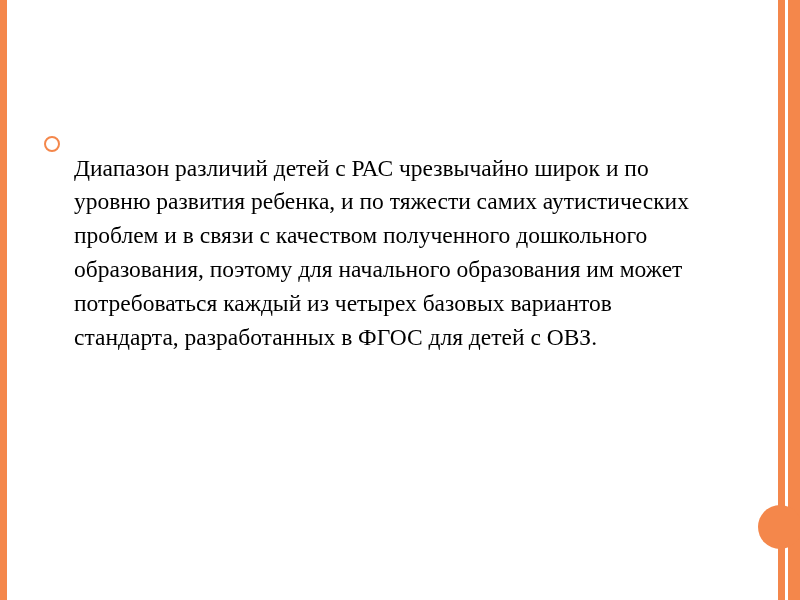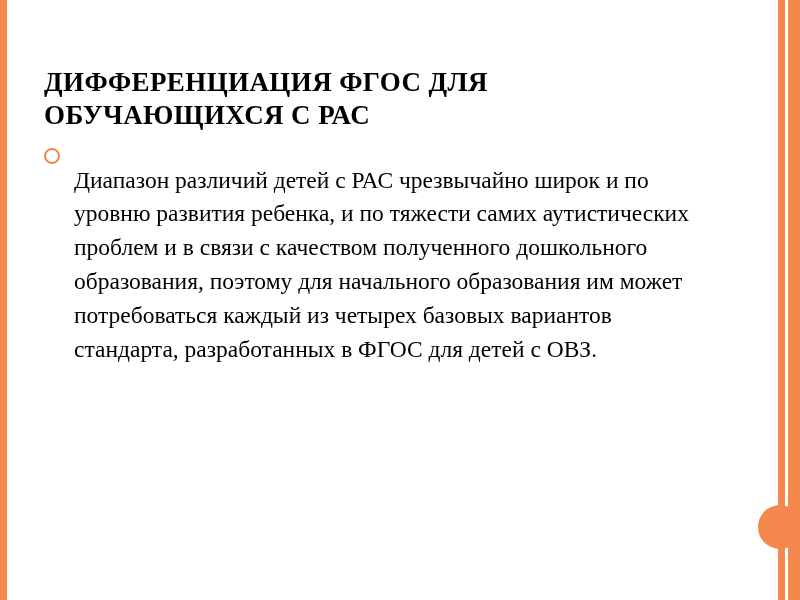--- a/index.html
+++ b/index.html
@@ -68,21 +68,21 @@
     font-size: 27px;
     line-height: 1.22;
     letter-spacing: 0.4px;
     color: #000000;
     text-transform: uppercase;
   }
 
   .body-block {
     position: absolute;
     left: 0;
-    top: 140px;
+    top: 128px;
     width: 660px;
   }
 
   .bullet-row {
     display: flex;
     align-items: flex-start;
   }
 
   .bullet-marker {
     flex: 0 0 auto;
@@ -118,21 +118,20 @@
 <body>
 
 <div class="slide">
 
   <div class="edge-left"></div>
   <div class="edge-right"></div>
   <div class="edge-right-inner"></div>
 
   <div class="content">
 
-    <h1 class="title">ДИФФЕРЕНЦИАЦИЯ ФГОС ДЛЯ ОБУЧАЮЩИХСЯ С РАС</h1>
 
     <div class="body-block">
       <div class="bullet-row">
         <span class="bullet-marker"></span>
         <p class="bullet-text">Диапазон различий детей с РАС чрезвычайно широк и по уровню развития ребенка, и по тяжести самих аутистических проблем и в связи с качеством полученного дошкольного образования, поэтому для начального образования им может потребоваться каждый из четырех базовых вариантов стандарта, разработанных в ФГОС для детей с ОВЗ.</p>
       </div>
     </div>
 
     <div class="dot-decor"></div>
 

